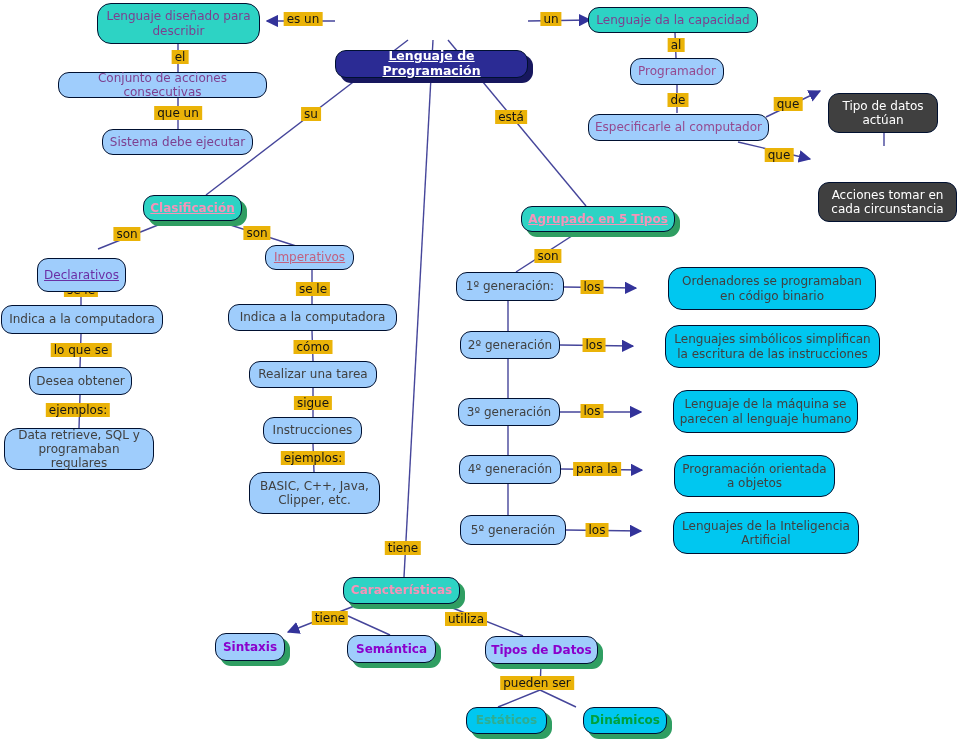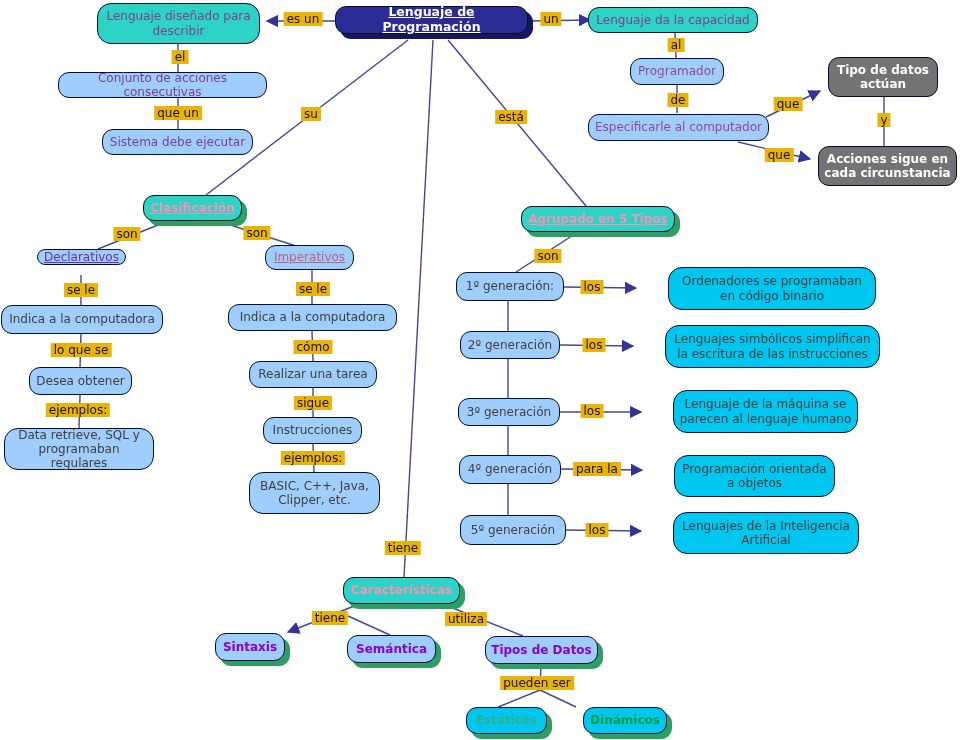--- a/index.html
+++ b/index.html
@@ -11,22 +11,22 @@
   .node{
     position:absolute;box-sizing:border-box;z-index:3;
     border:1.4px solid #001030;border-radius:11px;
     display:flex;align-items:center;justify-content:center;text-align:center;
     font-size:12px;line-height:1.18;padding:1px 5px;color:#404040;
     cursor:pointer;
   }
   .blue{background:#9fcdfc;}
   .teal{background:#2dd3c4;}
   .cyan{background:#00c7f0;margin-left:28px;}
-  .navy{background:#2b2b94;color:#ffffff;font-weight:bold;text-decoration:underline;font-size:12.5px;}
-  .purpleBox{background:#737373;color:#ffffff;font-weight:bold;}
+  .navy{background:#2b2b94;color:#ffffff;font-weight:bold;text-decoration:underline;font-size:12.5px;margin-top:44px;}
+  .purpleBox{background:#404040;color:#ffffff;font-weight:normal;margin-top:36px;}
   .gshadow{box-shadow:5px 5px 0 #2f9e62;}
   .nshadow{box-shadow:5px 5px 0 #17175e;}
   .t-purple{color:#7d3f8f;}
   .t-mauve{color:#94498f;}
   .t-pink{color:#f693b8;font-weight:bold;}
   .t-violet{color:#8a00cc;font-weight:bold;}
   .t-tealgreen{color:#2fae91;font-weight:bold;}
   .t-green{color:#00a13c;font-weight:bold;}
   .t-declar{color:#6a2fa5;text-decoration:underline;}
   .t-imper{color:#c2607f;text-decoration:underline;}
@@ -127,24 +127,24 @@
 <div class="lbl" style="left:537px;top:683px">pueden ser</div>
 
 <div class="node teal t-purple r14" style="left:97px;top:3px;width:163px;height:41px">Lenguaje diseñado para describir</div>
 <div class="node navy nshadow" style="left:335px;top:6px;width:193px;height:28px">Lenguaje de Programación</div>
 <div class="node teal t-purple" style="left:588px;top:7px;width:170px;height:26px">Lenguaje da la capacidad</div>
 <div class="node blue t-purple" style="left:58px;top:72px;width:209px;height:26px">Conjunto de acciones consecutivas</div>
 <div class="node blue t-purple" style="left:102px;top:129px;width:151px;height:26px">Sistema debe ejecutar</div>
 <div class="node blue t-mauve" style="left:630px;top:58px;width:94px;height:27px">Programador</div>
 <div class="node blue t-mauve" style="left:588px;top:114px;width:181px;height:27px">Especificarle al computador</div>
 <div class="node purpleBox" style="left:828px;top:57px;width:110px;height:40px">Tipo de datos actúan</div>
-<div class="node purpleBox" style="left:818px;top:146px;width:139px;height:40px">Acciones sigue en cada circunstancia</div>
+<div class="node purpleBox" style="left:818px;top:146px;width:139px;height:40px">Acciones tomar en cada circunstancia</div>
 
 <div class="node teal t-pink u gshadow" style="left:143px;top:195px;width:99px;height:26px">Clasificación</div>
-<div class="node blue t-declar" style="left:37px;top:249px;width:89px;height:16px">Declarativos</div>
+<div class="node blue t-declar" style="left:37px;top:258px;width:89px;height:34px">Declarativos</div>
 <div class="node blue" style="left:1px;top:305px;width:162px;height:29px">Indica a la computadora</div>
 <div class="node blue" style="left:29px;top:367px;width:103px;height:28px">Desea obtener</div>
 <div class="node blue r14" style="left:4px;top:428px;width:150px;height:42px">Data retrieve, SQL y programaban regulares</div>
 
 <div class="node blue t-imper" style="left:265px;top:245px;width:89px;height:25px">Imperativos</div>
 <div class="node blue" style="left:228px;top:304px;width:169px;height:27px">Indica a la computadora</div>
 <div class="node blue" style="left:249px;top:361px;width:128px;height:27px">Realizar una tarea</div>
 <div class="node blue" style="left:263px;top:417px;width:99px;height:27px">Instrucciones</div>
 <div class="node blue r14" style="left:249px;top:472px;width:131px;height:42px">BASIC, C++, Java, Clipper, etc.</div>
 

